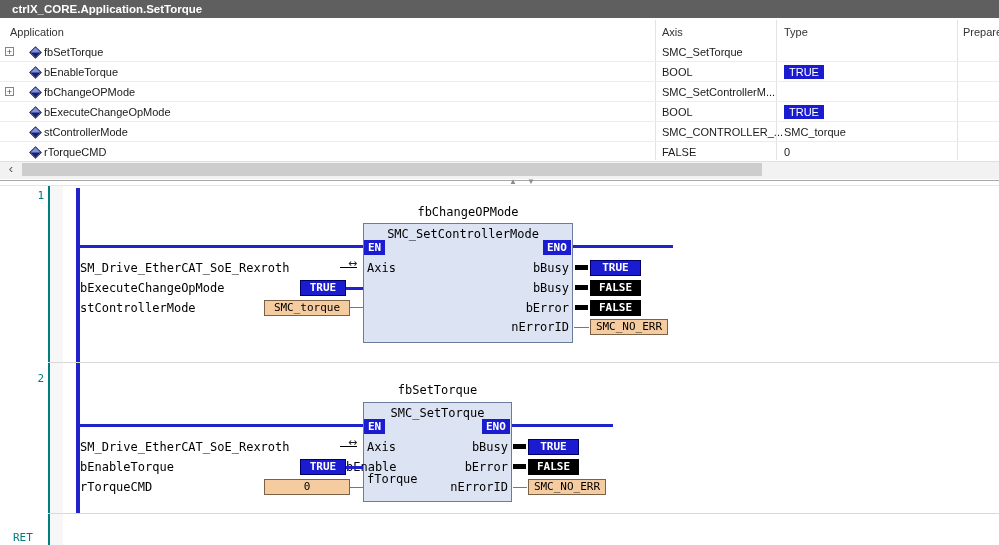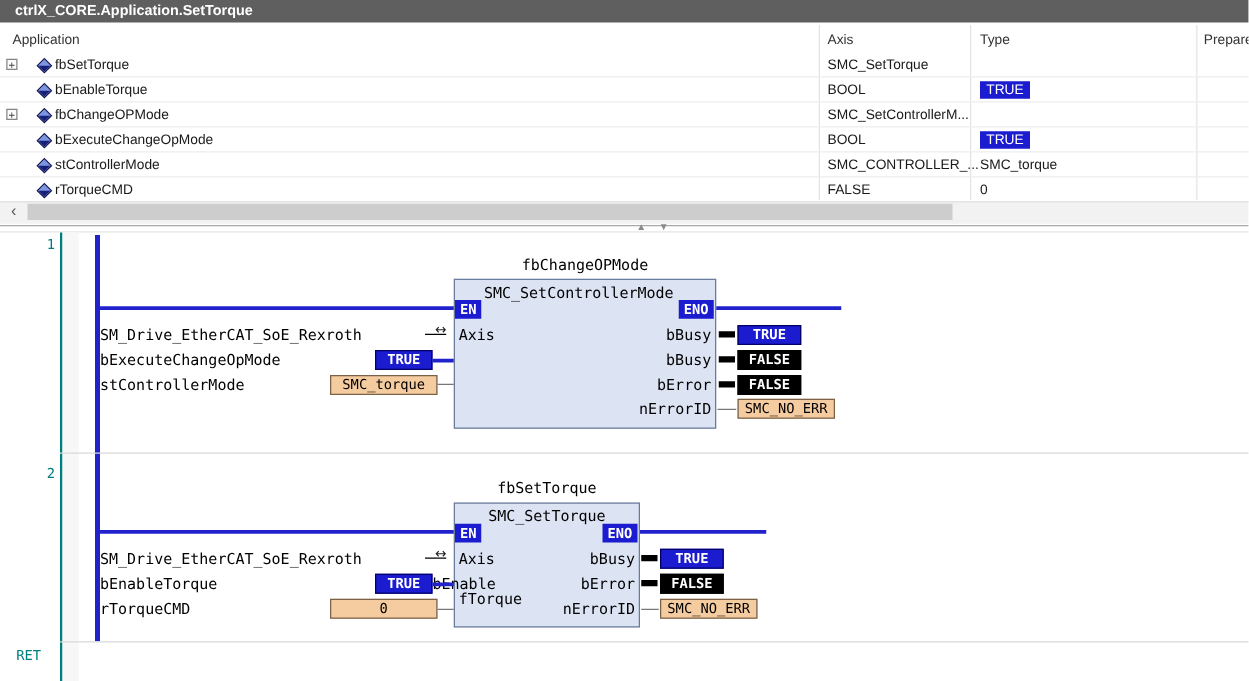--- a/index.html
+++ b/index.html
@@ -44,21 +44,21 @@
            font-size:11px;line-height:15px;height:15px;padding:0 4px;}
   .pin{height:14px;}
   .pin-r{text-align:right;}
   .opnd{text-align:left;height:14px;}
   .fbadge{box-sizing:border-box;height:16px;line-height:14px;text-align:center;
           font-family:"DejaVu Sans Mono",monospace;font-size:11px;font-weight:bold;}
   .b-true{background:#1b1bd0;border:1px solid #000066;color:#fff;}
   .b-false{background:#000;border:1px solid #000;color:#fff;}
   .b-enum{background:#f5cba0;border:1px solid #7a6148;color:#000;font-weight:normal;}
   .inout{font-size:11px;color:#222;line-height:11px;font-family:"DejaVu Sans",sans-serif;}
-  .retlbl{color:#007d7d;font-family:"DejaVu Sans Mono",monospace;font-size:11px;}
+  .retlbl{color:#007d7d;font-family:"DejaVu Sans Mono",monospace;font-size:11px;margin-top:13px;}
 </style>
 </head>
 <body>
 
 <div id="stage">
 
   <div class="abs titlebar">
     <span>ctrlX_CORE.Application.SetTorque</span>
   </div>
 

